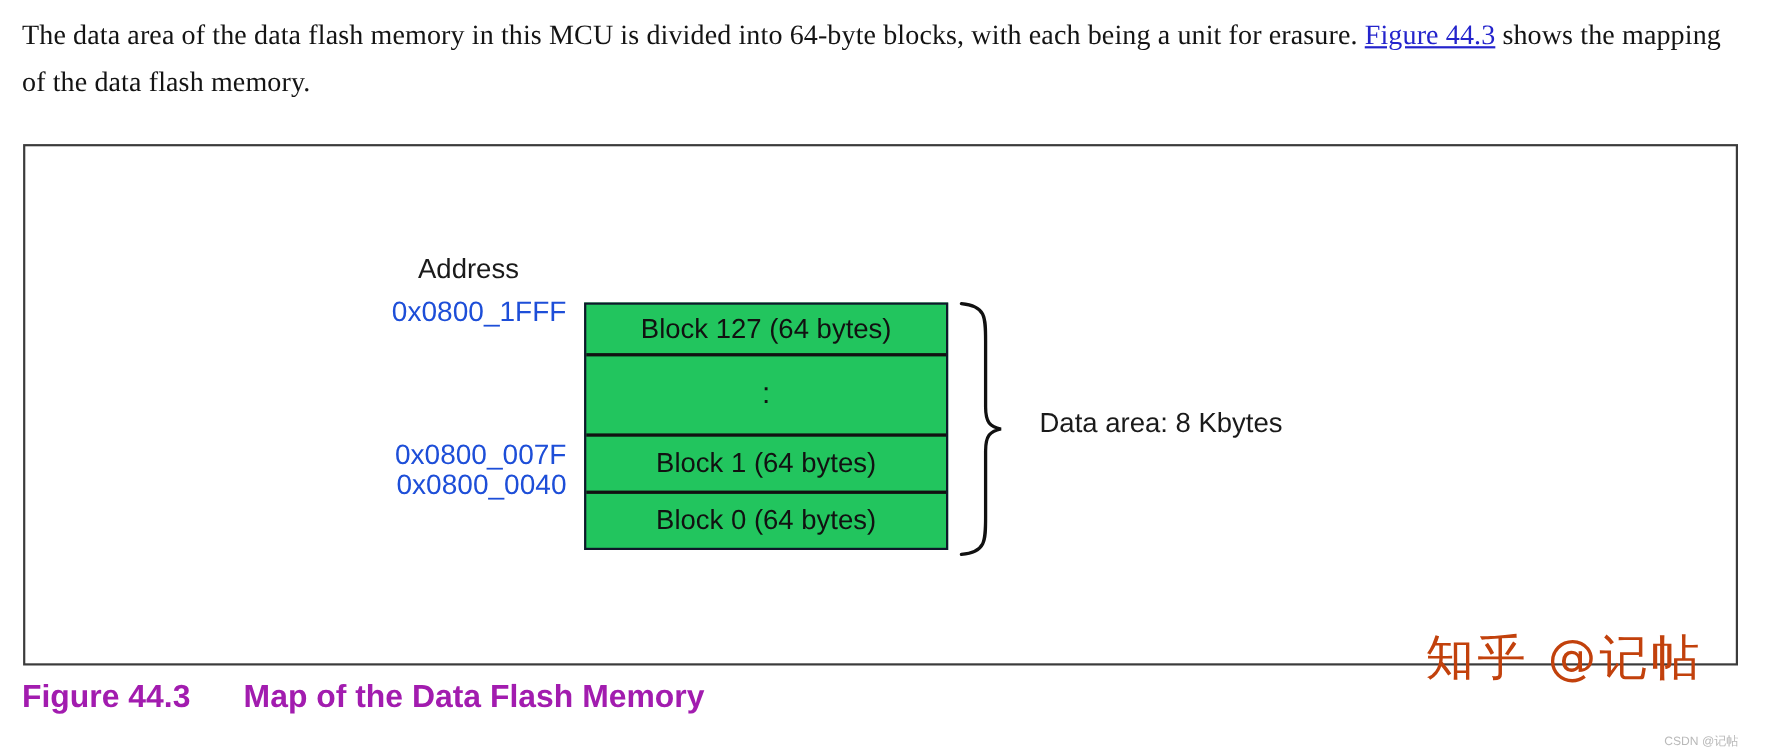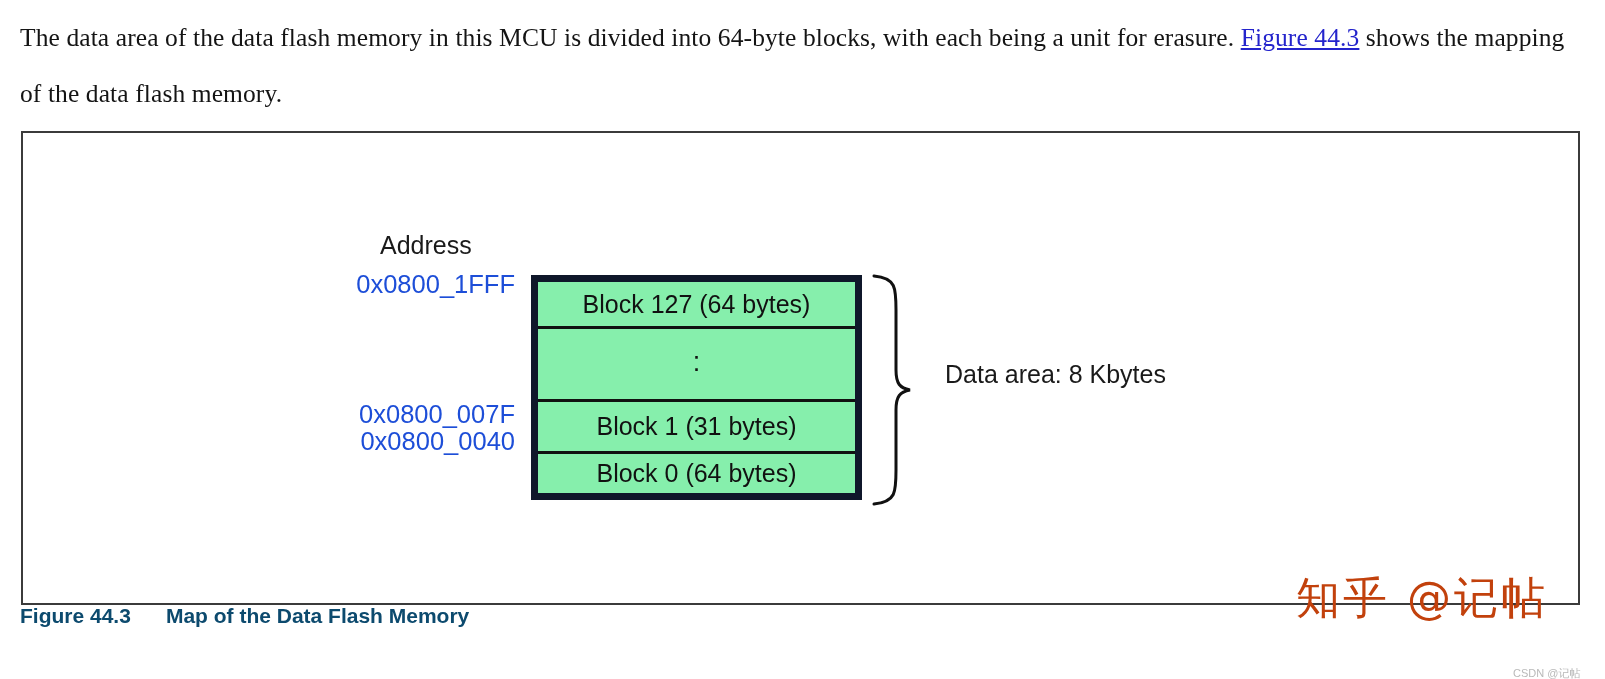--- a/index.html
+++ b/index.html
@@ -17,21 +17,21 @@
   }
 
   
   #intro-paragraph {
     position: absolute;
     left: 20px;
     top: 10px;
     width: 1560px;
     font-family: "Liberation Serif", serif;
     font-size: 25.5px;
-    line-height: 56px;
+    line-height: 43px;
     color: #141414;
     letter-spacing: 0.1px;
   }
   #intro-paragraph .link {
     color: #2424cc;
   }
 
   
   #figure-frame {
     position: absolute;
@@ -78,24 +78,24 @@
   #addr-pair-bottom { left: 315px; top: 447px; }
 
   
   #block-table {
     position: absolute;
     left: 531px;
     top: 275px;
     width: 331px;
     height: 225px;
     box-sizing: border-box;
-    border: 7px solid #0f172a;
+    border: 2px solid #0f172a;
     display: flex;
     flex-direction: column;
-    background: #86efac;
+    background: #22c55e;
   }
   .block-row {
     box-sizing: border-box;
     display: flex;
     align-items: center;
     justify-content: center;
     font-size: 25px;
     color: #111111;
     white-space: nowrap;
     border-bottom: 3px solid #111111;
@@ -120,34 +120,34 @@
   #brace-svg {
     position: absolute;
     left: 866px;
     top: 270px;
     width: 62px;
     height: 240px;
   }
   #data-area-label {
     position: absolute;
     left: 945px;
-    top: 360px;
+    top: 371px;
     font-size: 25px;
     color: #1a1a1a;
     white-space: nowrap;
   }
 
   
   #figure-caption {
     position: absolute;
     left: 20px;
-    top: 604px;
-    font-size: 21px;
+    top: 618px;
+    font-size: 29px;
     font-weight: bold;
-    color: #0c4a6e;
+    color: #a21caf;
     white-space: pre;
   }
   #caption-number { margin-right: 0; }
   #caption-title { margin-left: 0; }
 
   
   #watermark-main {
     position: absolute;
     left: 1296px;
     top: 569px;
@@ -189,21 +189,21 @@
     <div>0x0800_007F</div>
     <div>0x0800_0040</div>
   </div>
 
 
   <div id="block-table">
     <div class="block-row" id="block-row-127">Block 127 (64 bytes)</div>
     <div class="block-row" id="block-row-ellipsis">
       <span class="ellipsis-glyph">:</span>
     </div>
-    <div class="block-row" id="block-row-1">Block 1 (31 bytes)</div>
+    <div class="block-row" id="block-row-1">Block 1 (64 bytes)</div>
     <div class="block-row" id="block-row-0">Block 0 (64 bytes)</div>
   </div>
 
   <svg id="brace-svg" viewBox="0 0 62 240">
     <path d="M 8 6
              C 30 8, 30 18, 30 40
              L 30 100
              C 30 114, 34 118, 44 120
              C 34 122, 30 126, 30 140
              L 30 200

